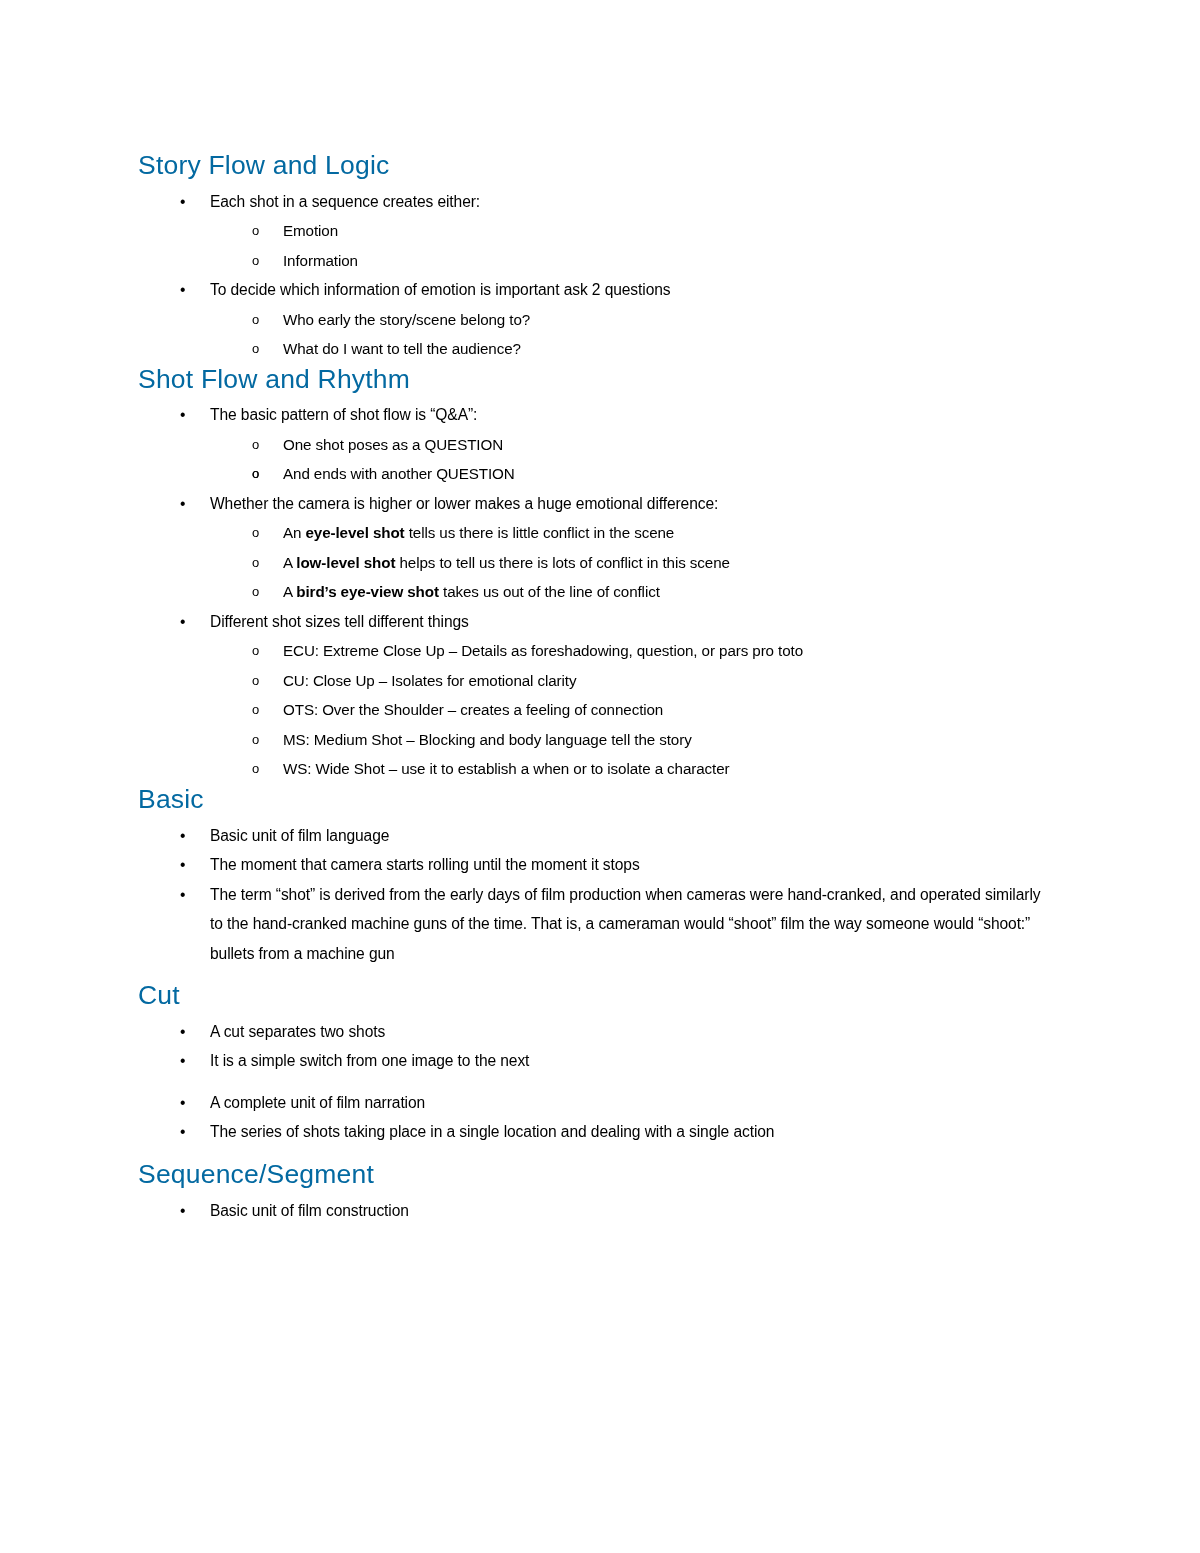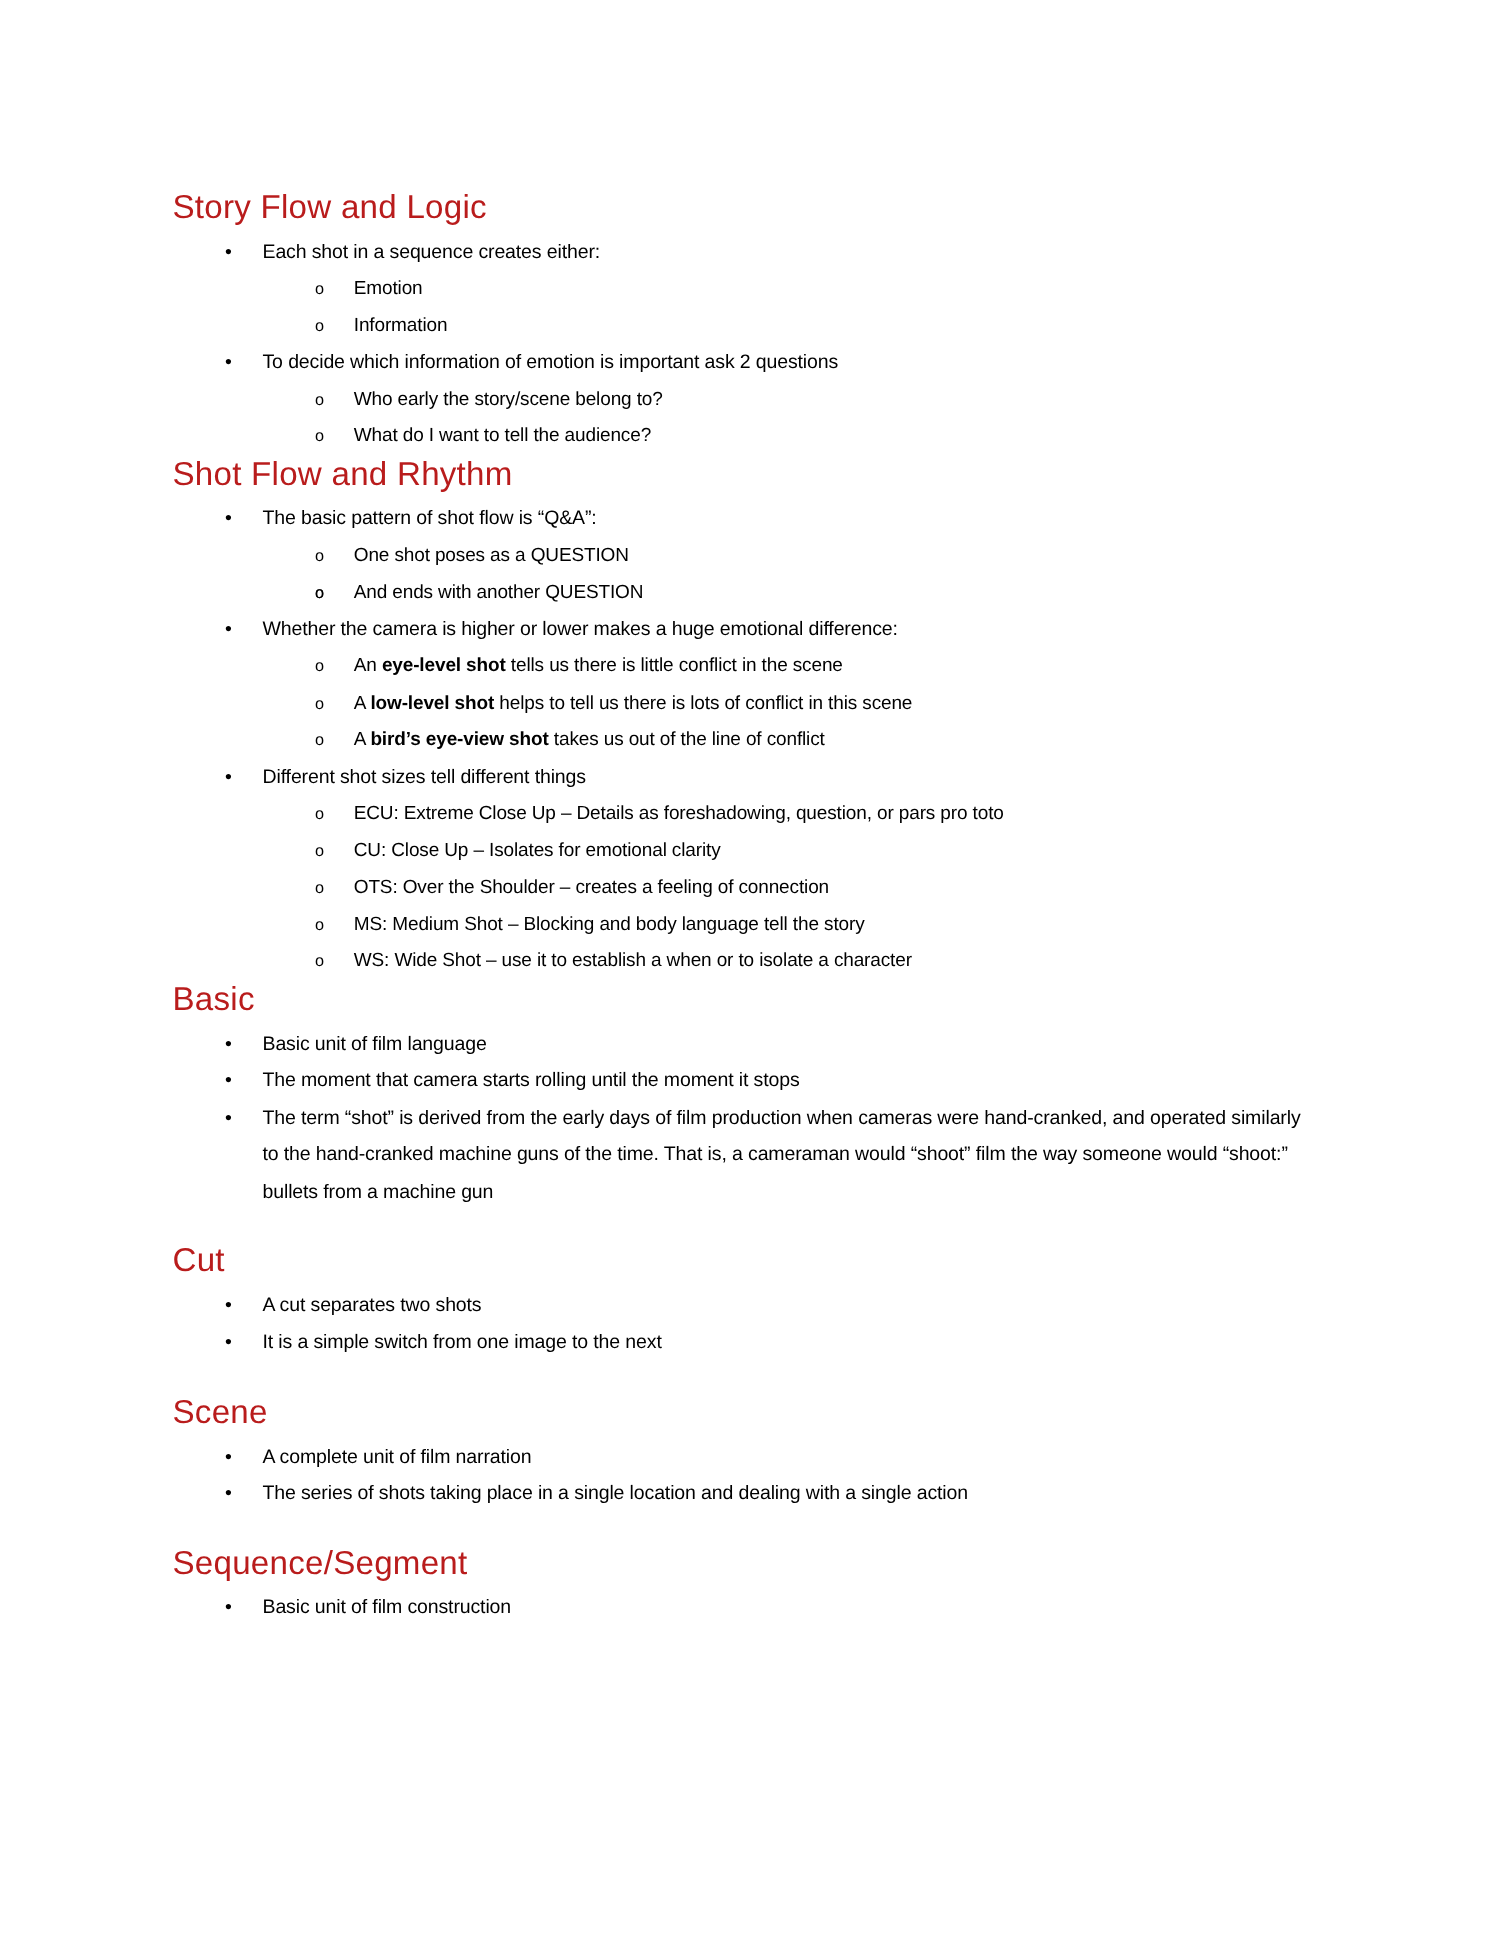--- a/index.html
+++ b/index.html
@@ -24,35 +24,35 @@
   }
   .doc-body {
     width: 912px;
   }
 
   
   h1.section-heading {
     font-family: "Liberation Sans", "DejaVu Sans", sans-serif;
     font-size: 26.5px;
     font-weight: 400;
-    color: #b91c1c;
+    color: #0369a1;
     letter-spacing: 0.2px;
     margin: 0;
     padding: 0;
     line-height: 1.16;
     white-space: nowrap;
   }
   .section {
     margin: 0 0 0 0;
   }
   .section + .section {
   }
   .section.gap-large + .section,
   .section.pre-gap {
-    margin-top: 25px;
+    margin-top: 12px;
   }
 
   
   ul.lvl1 {
     list-style: none;
     margin: 6px 0 0 0;
     padding: 0;
   }
   li.bullet1, li.bullet2 {
     position: relative;
@@ -213,21 +213,20 @@
           <span class="text">A cut separates two shots</span>
         </li>
         <li class="bullet1">
           <span class="marker">•</span>
           <span class="text">It is a simple switch from one image to the next</span>
         </li>
       </ul>
     </div>
 
     <div class="section pre-gap">
-      <h1 class="section-heading">Scene</h1>
       <ul class="lvl1">
         <li class="bullet1">
           <span class="marker">•</span>
           <span class="text">A complete unit of film narration</span>
         </li>
         <li class="bullet1">
           <span class="marker">•</span>
           <span class="text">The series of shots taking place in a single location and dealing with a single action</span>
         </li>
       </ul>

